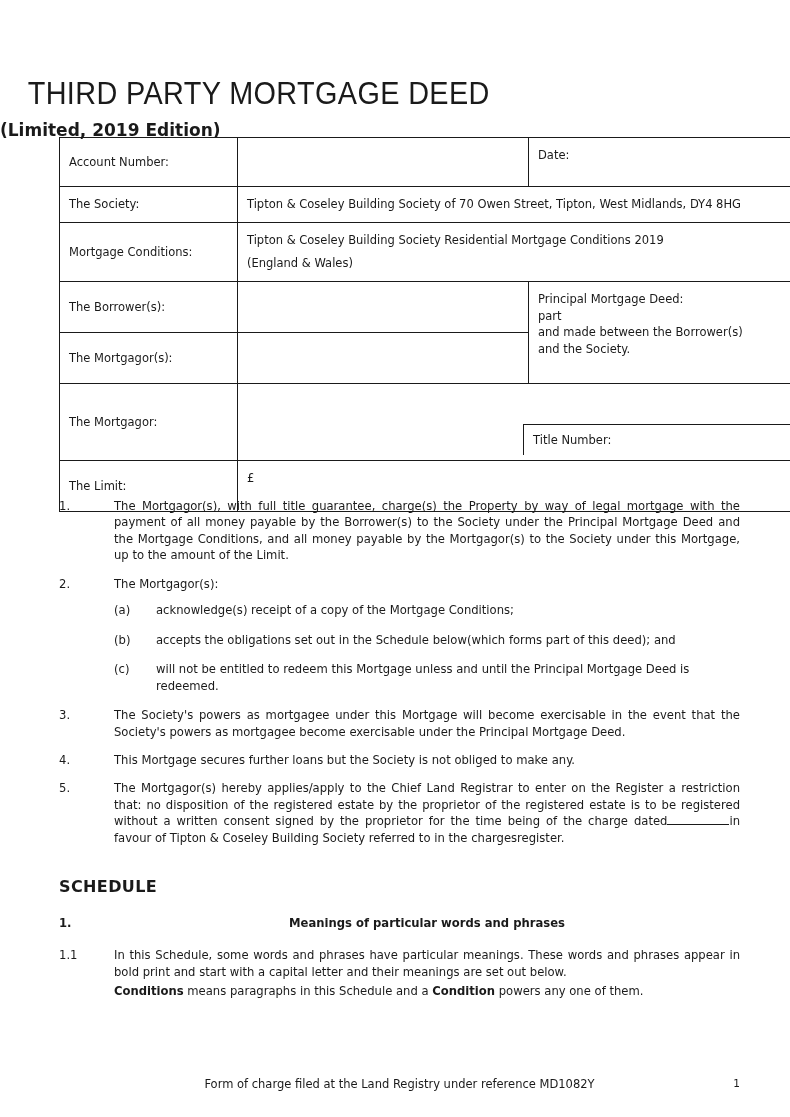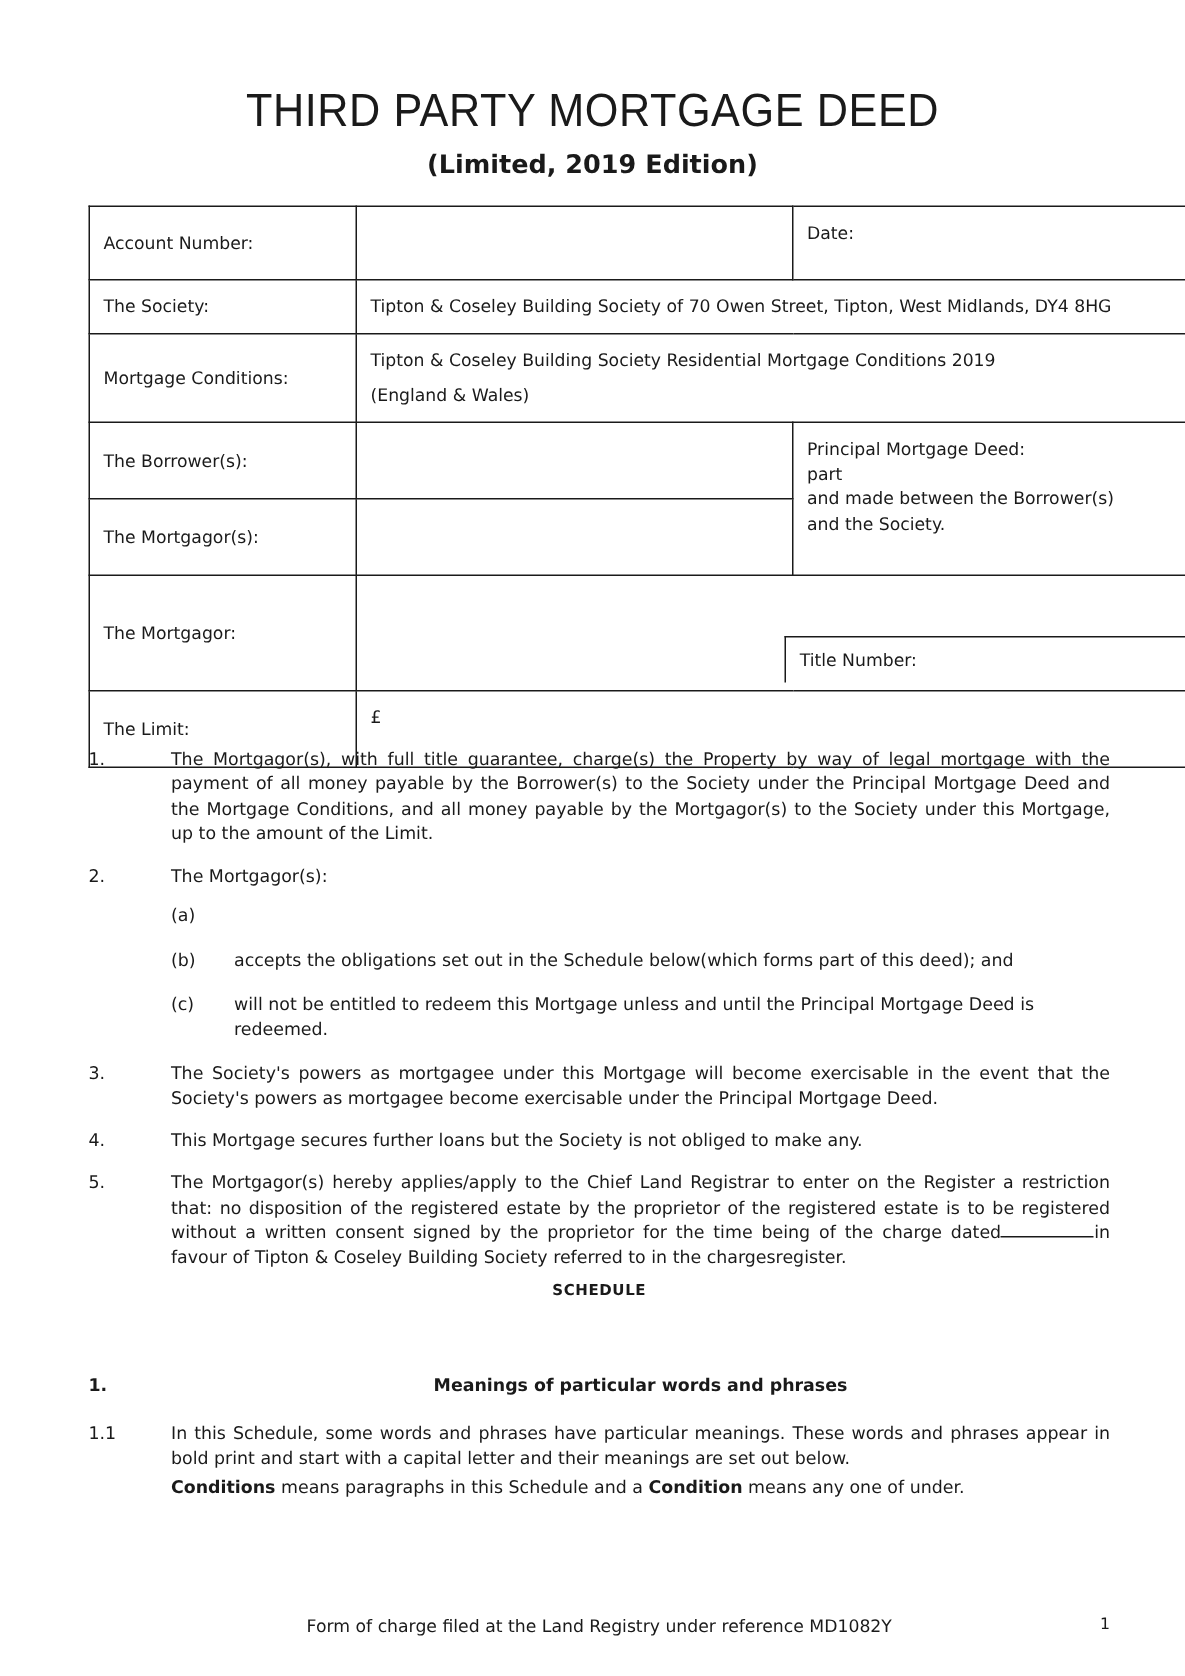--- a/index.html
+++ b/index.html
@@ -18,22 +18,21 @@
 
   .page {
     position: relative;
     width: 790px;
     height: 1117px;
     box-sizing: border-box;
   }
 
   
   .title-block {
-    padding-top: 56px;
-    text-align: center;
+    padding-top: 76px;
   }
   .doc-title {
     font-size: 31px;
     letter-spacing: 0.4px;
     font-weight: 400;
     margin: 0;
     line-height: 1.15;
     font-family: "Liberation Sans", sans-serif;
     font-stretch: condensed;
     transform: scaleX(0.93);
@@ -124,25 +123,24 @@
   }
 
   .blank-line {
     display: inline-block;
     border-bottom: 1.4px solid #1a1a1a;
     width: 62px;
     vertical-align: baseline;
   }
 
   .schedule-head {
-    text-align: center;
     font-weight: 700;
-    font-size: 10px;
+    font-size: 16px;
     letter-spacing: 0.4px;
-    margin-top: 8px;
+    margin-top: 30px;
     margin-bottom: 10px;
   }
 
   
   .schedule {
     position: absolute;
     left: 59px;
     top: 915px;
     width: 681px;
     font-size: 11.6px;
@@ -260,20 +258,21 @@
     </div>
 
     <div class="clause" style="margin-bottom:4px;">
       <div class="num">2.</div>
       <div class="txt nojust">The Mortgagor(s):</div>
     </div>
 
     <div class="sublist">
       <div class="subclause">
         <div class="num">(a)</div>
+        <div class="txt">acknowledge(s) receipt of a copy of the Mortgage Conditions;</div>
       </div>
       <div class="subclause">
         <div class="num">(b)</div>
         <div class="txt">accepts the obligations set out in the Schedule below(which forms part of this deed); and</div>
       </div>
       <div class="subclause">
         <div class="num">(c)</div>
         <div class="txt">will not be entitled to redeem this Mortgage unless and until the Principal Mortgage Deed is redeemed.</div>
       </div>
     </div>
@@ -302,21 +301,21 @@
       <div class="txt head">Meanings of particular words and phrases</div>
     </div>
 
     <div class="sched-clause" style="margin-bottom:3px;">
       <div class="num">1.1</div>
       <div class="txt">In this Schedule, some words and phrases have particular meanings.   These words and phrases appear in bold print and start with a capital letter and their meanings are set out below.</div>
     </div>
 
 
     <div class="defn">
-      <b>Conditions</b><span> means paragraphs in this Schedule and a </span><b>Condition</b><span> means any one of under.</span>
+      <b>Conditions</b><span> means paragraphs in this Schedule and a </span><b>Condition</b><span> powers any one of them.</span>
     </div>
   </div>
 
   <div class="footer">
     <div class="footer-center">Form of charge filed at the Land Registry under reference MD1082Y</div>
     <div class="footer-page">1</div>
   </div>
 
 </div>
 

